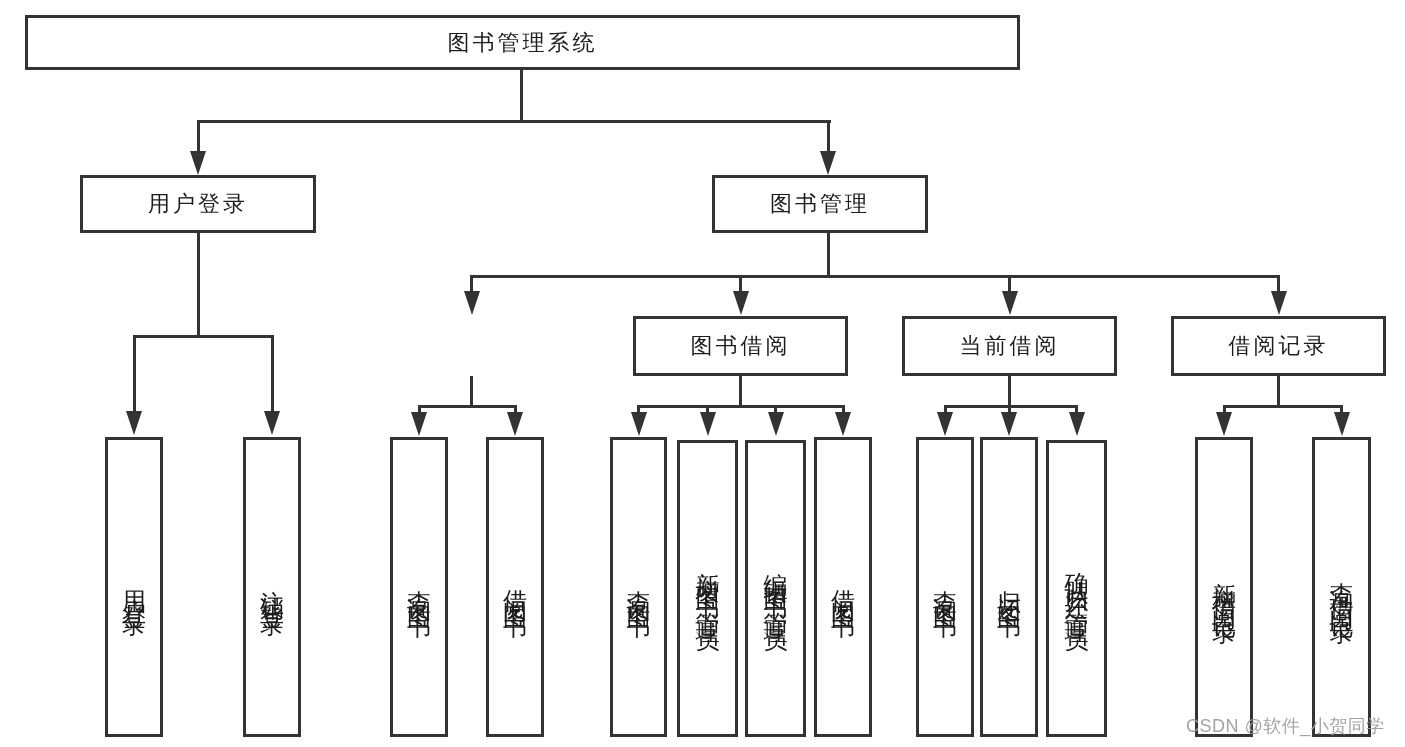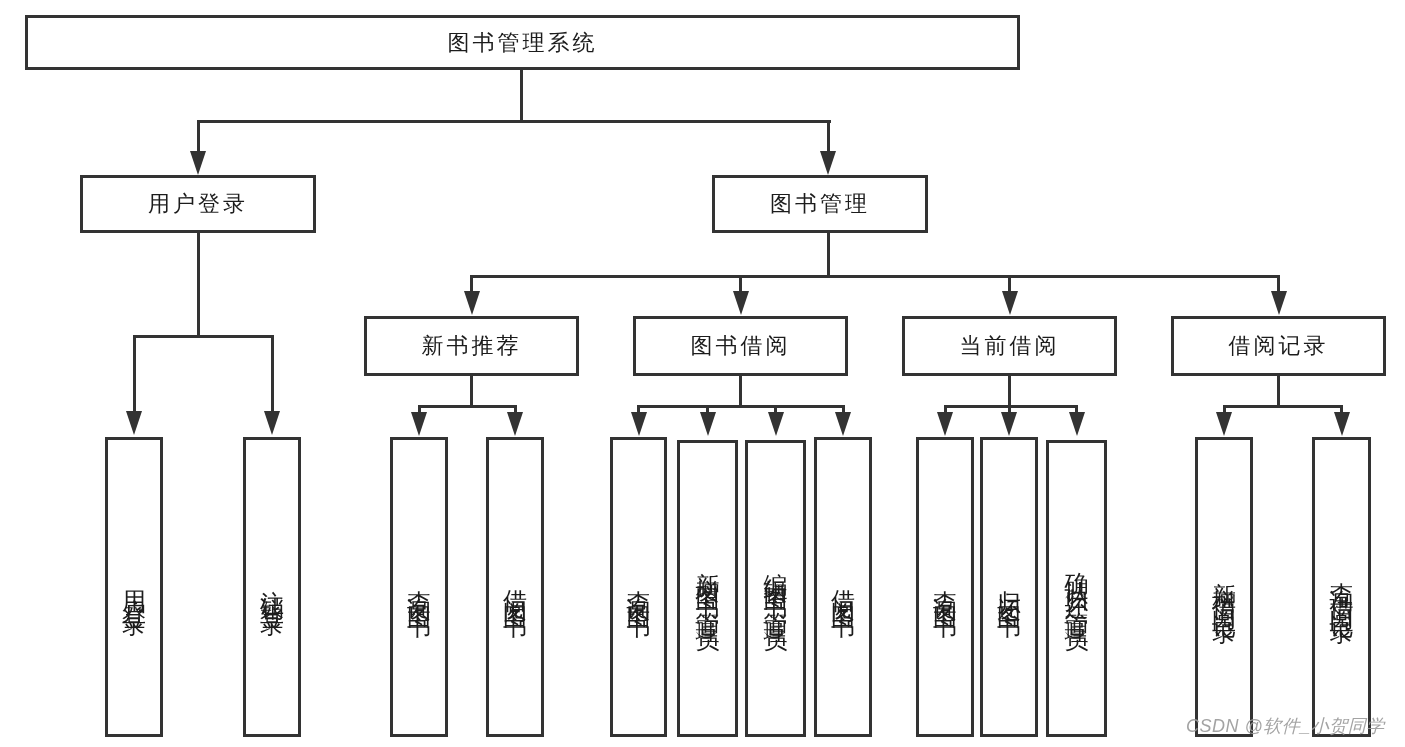--- a/index.html
+++ b/index.html
@@ -37,34 +37,32 @@
     border-top:24px solid #333333;
   }
   .watermark{
     position:absolute;
     left:1186px; top:714px;
     font-size:18px;
     letter-spacing:0.5px;
     color:rgba(155,155,155,0.92);
     z-index:5;
     white-space:nowrap;
-    font-style:italic;
   }
 </style>
 </head>
 <body>
 
 <div id="canvas">
 
   <div class="box hbox" style="left:25px;top:15px;width:995px;height:55px">图书管理系统</div>
 
   <div class="box hbox" style="left:80px;top:175px;width:236px;height:58px">用户登录</div>
   <div class="box hbox" style="left:712px;top:175px;width:216px;height:58px">图书管理</div>
 
-  <div class="box hbox" style="left:364px;top:316px;width:215px;height:60px">新书推荐</div>
   <div class="box hbox" style="left:902px;top:316px;width:215px;height:60px">当前借阅</div>
   <div class="box hbox" style="left:633px;top:316px;width:215px;height:60px">图书借阅</div>
   <div class="box hbox" style="left:1171px;top:316px;width:215px;height:60px">借阅记录</div>
 
   <div class="box vbox" style="left:105px;top:437px;width:58px;height:300px">用户登录</div>
   <div class="box vbox" style="left:243px;top:437px;width:58px;height:300px">注销登录</div>
 
   <div class="box vbox" style="left:390px;top:437px;width:58px;height:300px">查询图书</div>
   <div class="box vbox" style="left:486px;top:437px;width:58px;height:300px">借阅图书</div>
 

